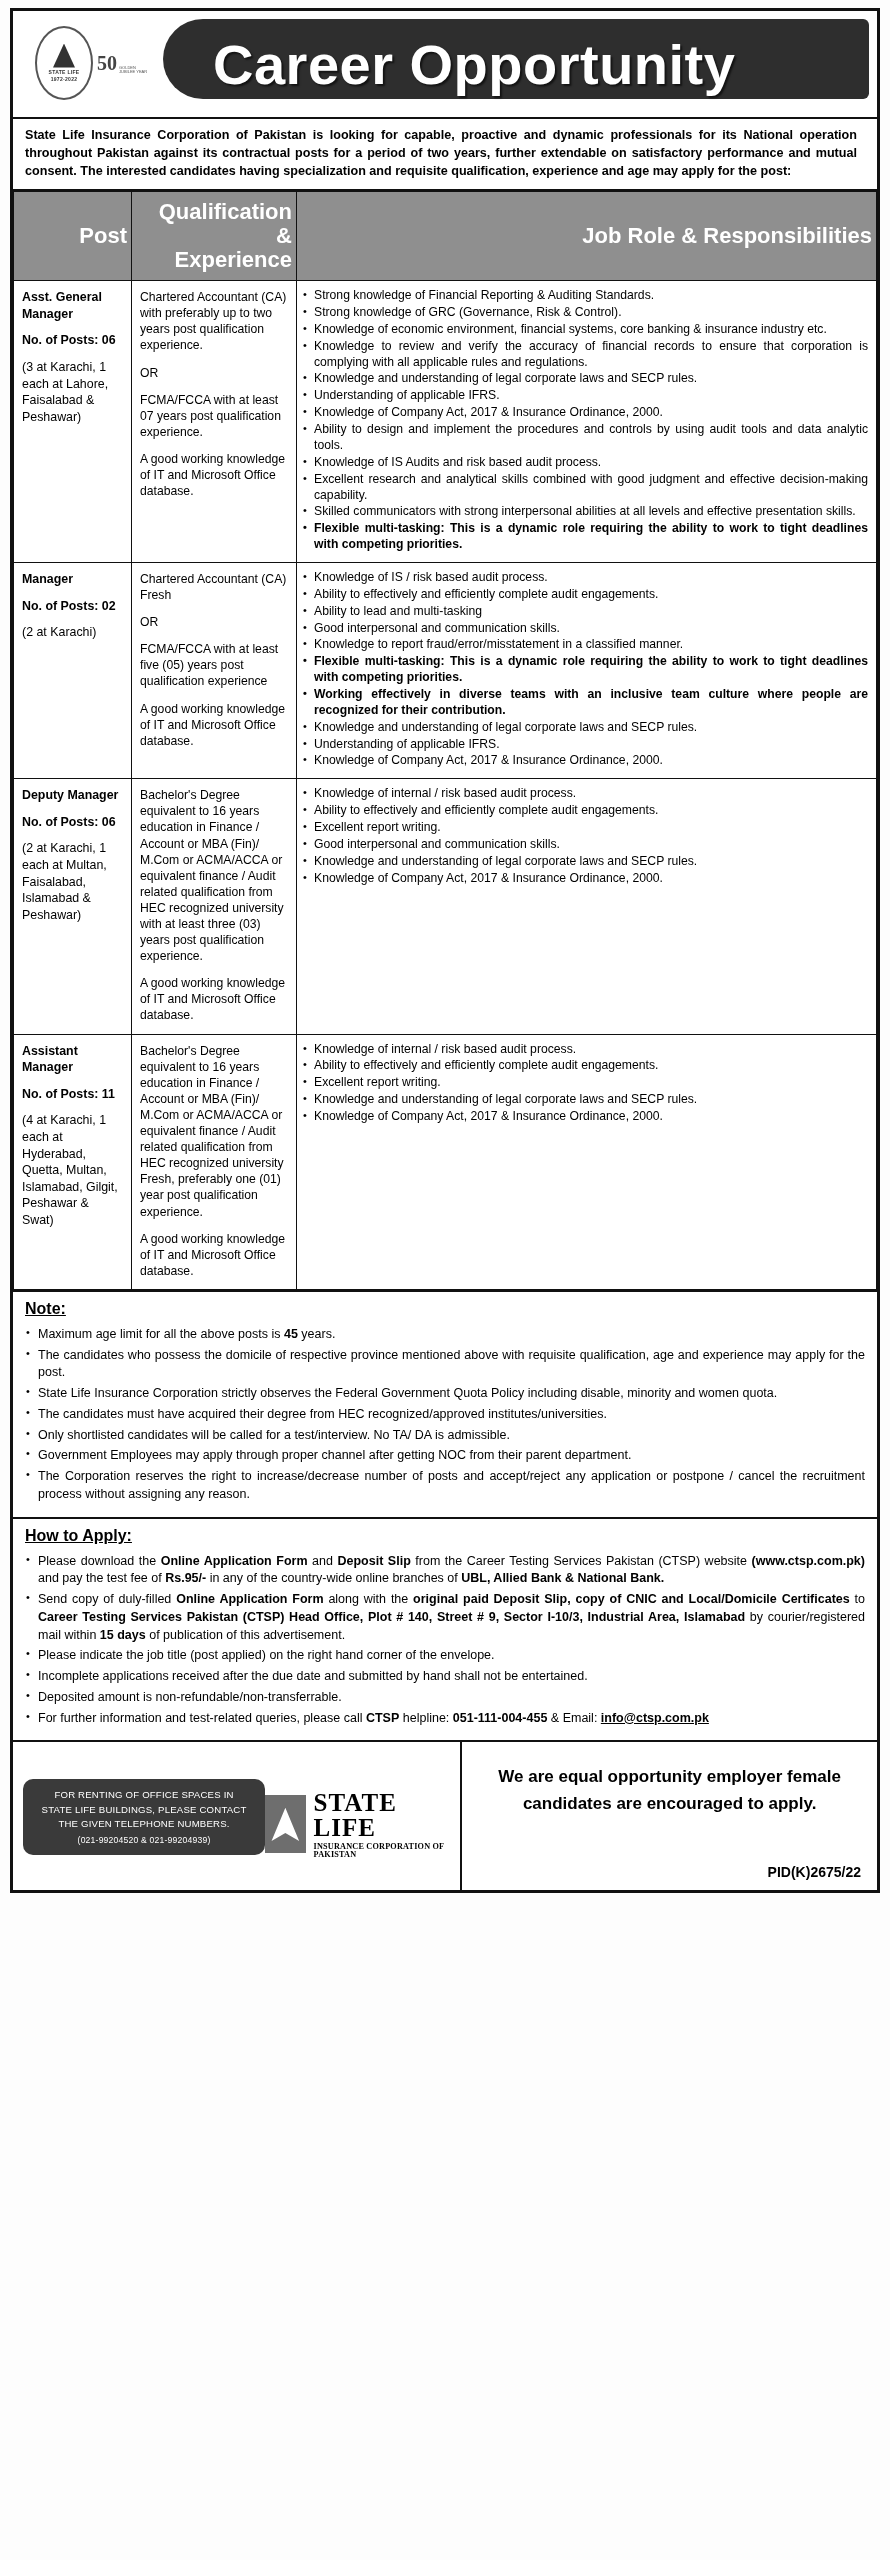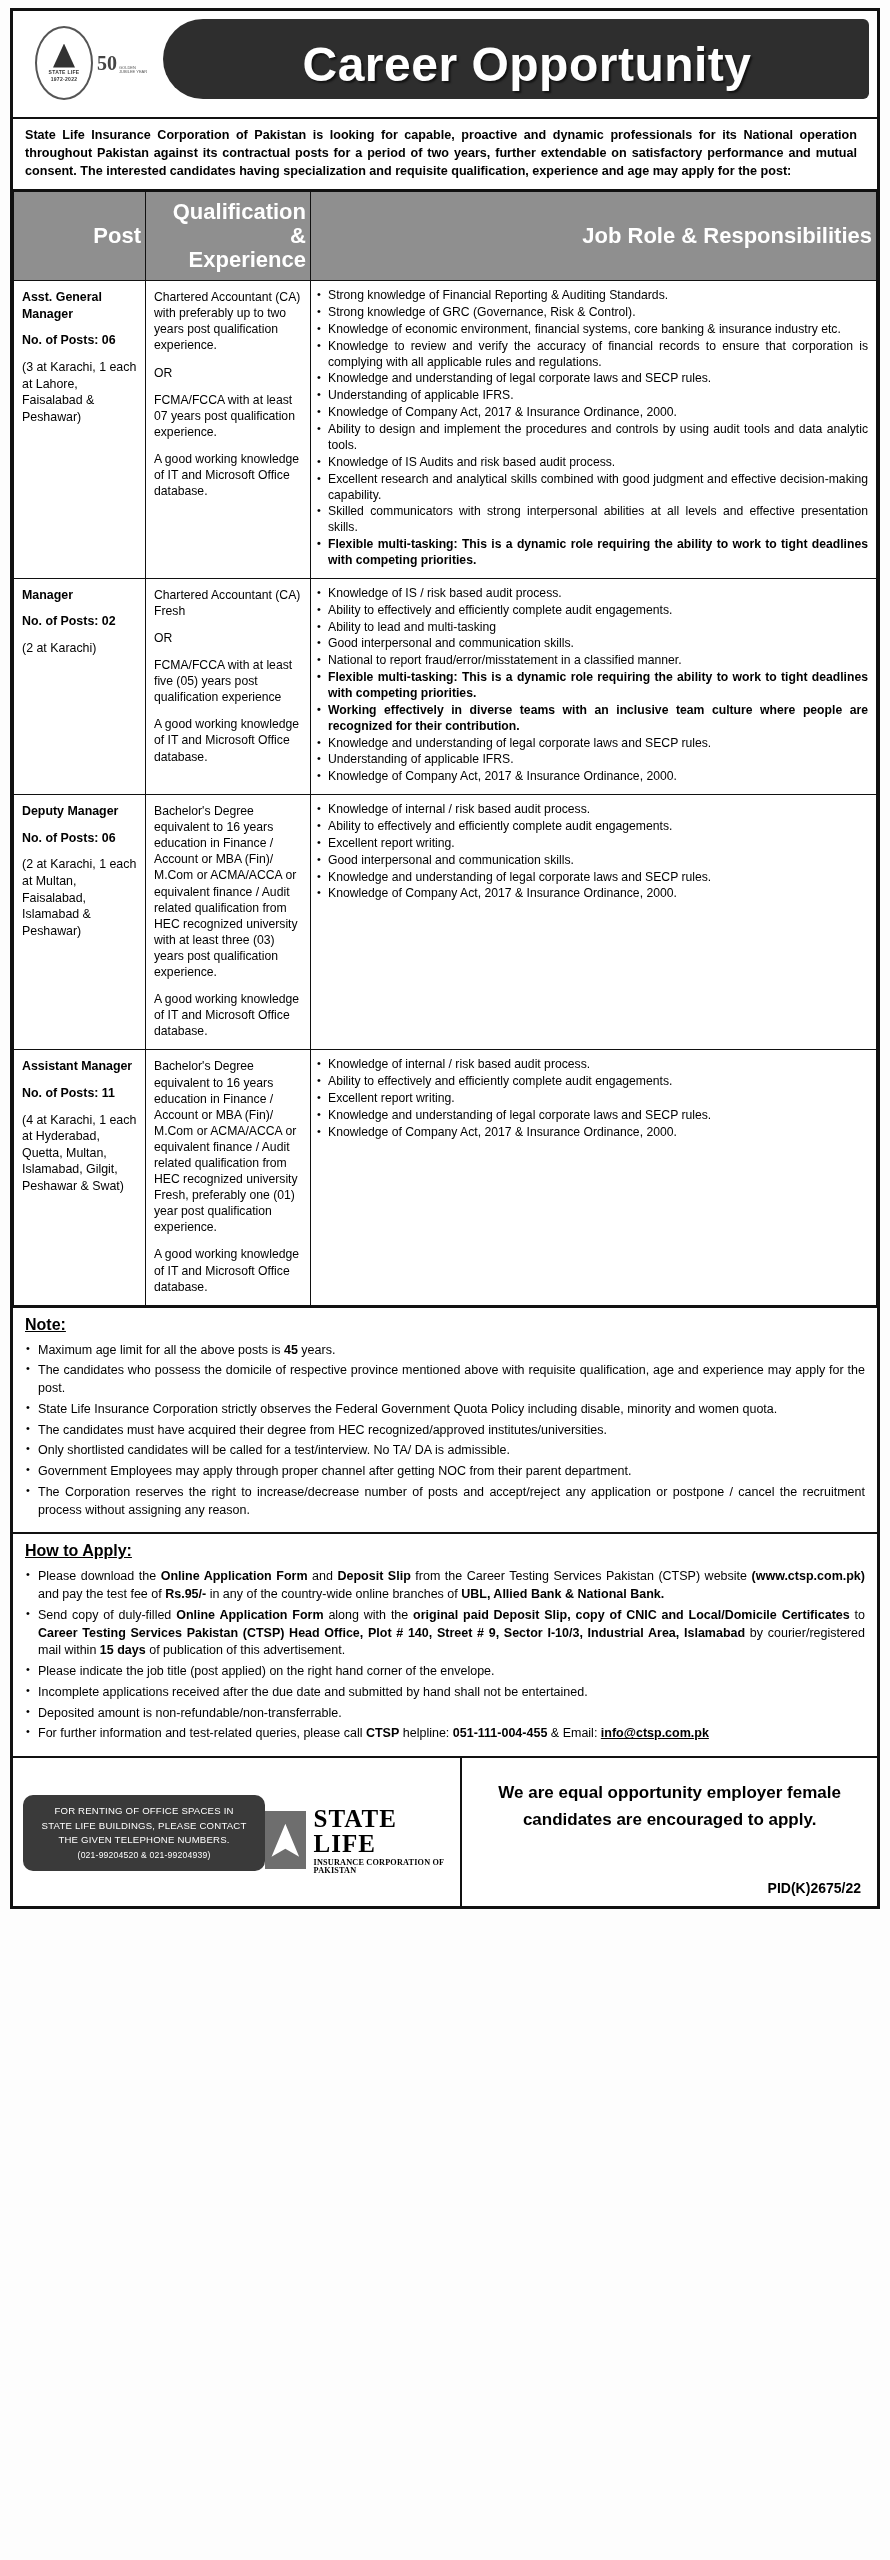--- a/index.html
+++ b/index.html
@@ -33,23 +33,23 @@
   .banner-dark {
     position: absolute;
     left: 150px; top: 8px; right: 8px; bottom: 18px;
     background: #2e2e2e;
     border-radius: 55px 8px 8px 55px;
   }
   .banner-title {
     position: absolute;
     left: 200px; right: 36px; top: 50%;
     transform: translateY(-50%);
-    text-align: center;
+    text-align: left;
     color: #fff;
-    font-size: 48px;
+    font-size: 56px;
     font-weight: bold;
     letter-spacing: 0.5px;
     text-shadow: 2px 2px 2px rgba(0,0,0,.6);
     font-family: "Liberation Sans", sans-serif;
   }
   .logo-badge {
     position: absolute;
     left: 22px; top: 12px;
     width: 118px; height: 80px;
     display: flex; align-items: center; gap: 4px;
@@ -98,21 +98,21 @@
   table.jobs thead th {
     background: #8f8f8f;
     color: #fff;
     text-align: right;
     font-size: 22px;
     font-weight: bold;
     padding: 8px 4px;
     line-height: 1.1;
     vertical-align: middle;
   }
-  th.col-post   { width: 132px; }
+  th.col-post   { width: 118px; }
   th.col-qual   { width: 165px; }
   th.col-role   { width: auto; }
 
   td.post-cell {
     padding: 8px 8px 10px 8px;
     font-size: 12.4px;
     line-height: 1.34;
   }
   td.post-cell .post-title { font-weight: bold; margin-bottom: 10px; }
   td.post-cell .post-count { font-weight: bold; margin-bottom: 10px; }
@@ -314,21 +314,21 @@
               <p>OR</p>
               <p>FCMA/FCCA with at least five (05) years post qualification experience</p>
               <p>A good working knowledge of IT and Microsoft Office database.</p>
             </td>
             <td class="role-cell">
               <ul class="role-list">
                 <li>Knowledge of IS / risk based audit process.</li>
                 <li>Ability to effectively and efficiently complete audit engagements.</li>
                 <li>Ability to lead and multi-tasking</li>
                 <li>Good interpersonal and communication skills.</li>
-                <li>National to report fraud/error/misstatement in a classified manner.</li>
+                <li>Knowledge to report fraud/error/misstatement in a classified manner.</li>
                 <li class="b">Flexible multi-tasking: This is a dynamic role requiring the ability to work to tight deadlines with competing priorities.</li>
                 <li class="b">Working effectively in diverse teams with an inclusive team culture where people are recognized for their contribution.</li>
                 <li>Knowledge and understanding of legal corporate laws and SECP rules.</li>
                 <li>Understanding of applicable IFRS.</li>
                 <li>Knowledge of Company Act, 2017 &amp; Insurance Ordinance, 2000.</li>
               </ul>
             </td>
           </tr>
           <tr>
             <td class="post-cell">

